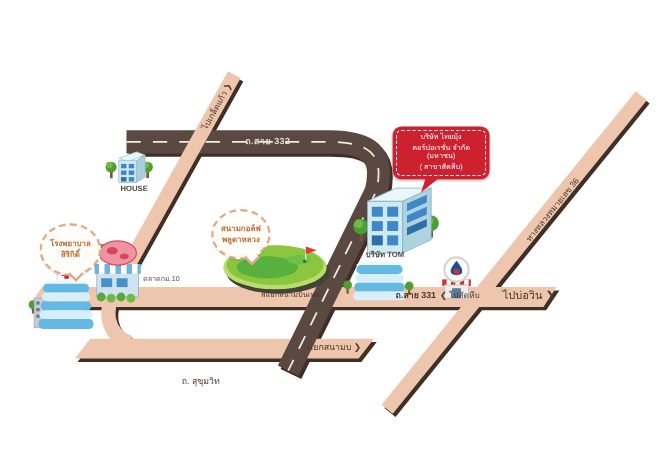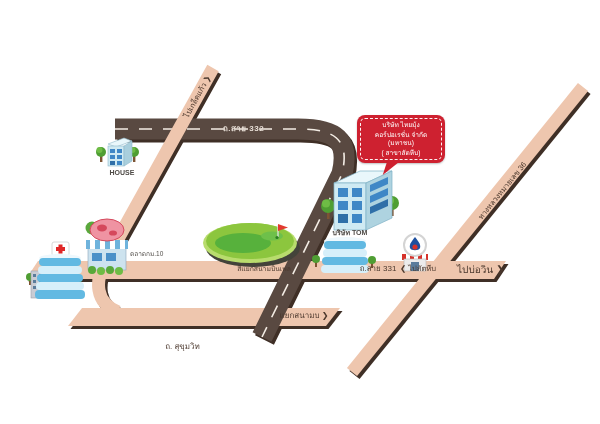--- a/index.html
+++ b/index.html
@@ -194,30 +194,40 @@
       <circle cx="415" cy="245" r="11" fill="#ffffff" stroke="#d4d4d4" stroke-width="2"></circle>
       <path d="M415,237 C411,242 409,245 410,248 C411,251 419,251 420,248 C421,245 419,242 415,237 Z" fill="#1d4f9f"></path>
       <circle cx="415" cy="247" r="2.6" fill="#d6322b"></circle>
     </g>
   </svg>
 
   <div class="lbl lbl-white" style="left:206px;top:125px;width:75px;">ถ.สาย 332</div>
   <div class="lbl rot" style="left:155px;top:93px;width:85px;font-size:7.5px;transform:rotate(-61deg);">ไปเกล็ดแก้ว ❯</div>
   <div class="lbl rot" style="left:455px;top:187px;width:95px;font-size:7.5px;transform:rotate(-51deg);">ทางหลวงหมายเลข 36</div>
   <div class="lbl lbl-small" style="left:228px;top:266px;width:72px;">สี่แยกสนามบินเพล</div>
-  <div class="lbl" style="left:356px;top:265px;width:44px;">ถ.สาย 331</div>
+  <div class="lbl" style="left:356px;top:265px;width:44px;font-weight:bold;">ถ.สาย 331</div>
   <div class="lbl" style="left:396px;top:265px;width:44px;font-size:7.5px;">❮ ไปสัตหีบ</div>
   <div class="lbl" style="left:457px;top:265px;width:44px;font-size:10px;">ไปบ่อวิน ❯</div>
   <div class="lbl" style="left:155px;top:312px;width:55px;margin-top:31px;">ถ. สุขุมวิท</div>
   <div class="lbl" style="left:272px;top:312px;width:64px;">แยกสนามบ ❯</div>
 
   <div class="lbl lbl-bold" style="left:104px;top:169px;width:36px;font-size:7px;">HOUSE</div>
   <div class="lbl lbl-gray" style="left:130px;top:251px;width:46px;font-size:6.5px;text-align:left;">ตลาดกม.10</div>
   <div class="lbl lbl-bold" style="left:324px;top:229px;width:52px;font-size:7px;">บริษัท TOM</div>
 
+  <div class="badge" style="left:36px;top:203px;width:52px;height:44px;">
+    <div>โรงพยาบาล</div>
+    <div>สิริกิติ์</div>
+    <span class="badge-tail" style="left:26px;bottom:-5px;"></span>
+  </div>
+  <div class="badge" style="left:192px;top:190px;width:50px;height:42px;">
+    <div>สนามกอล์ฟ</div>
+    <div>พลูตาหลวง</div>
+    <span class="badge-tail" style="left:30px;bottom:-5px;"></span>
+  </div>
 
   <div class="callout">
     <div class="callout-inner">
       <div>บริษัท ไทยมุ้ง</div>
       <div>คอร์ปอเรชั่น จำกัด (มหาชน)</div>
       <div>( สาขาสัตหีบ)</div>
     </div>
     <span class="callout-tail"></span>
   </div>
 

